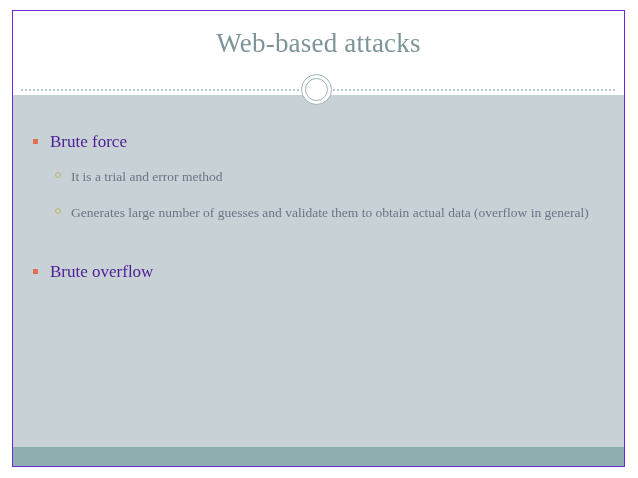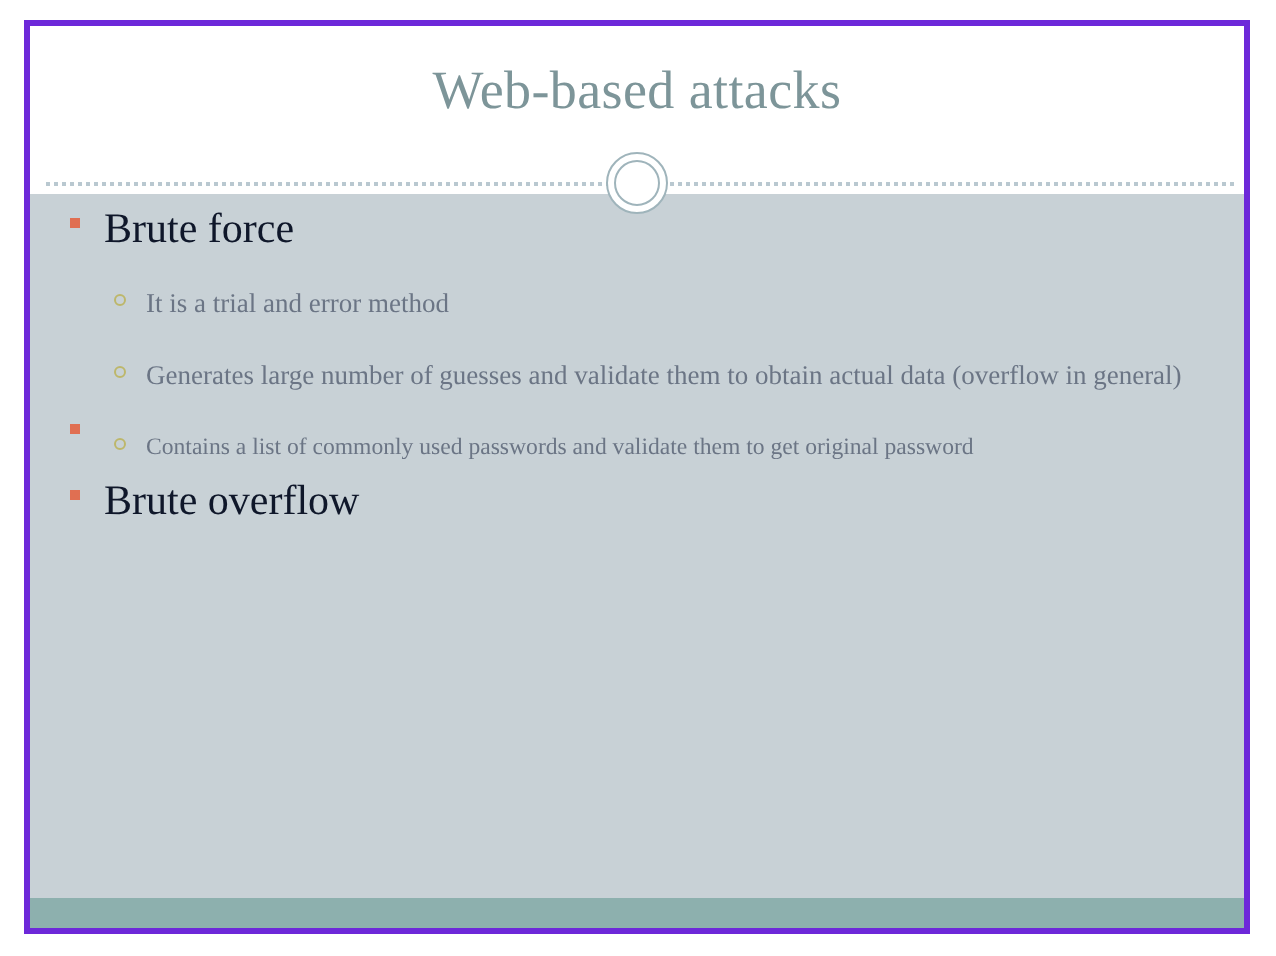--- a/index.html
+++ b/index.html
@@ -14,21 +14,21 @@
     font-family: "Liberation Serif", "DejaVu Serif", serif;
   }
 
   .slide {
     position: absolute;
     left: 12px;
     top: 10px;
     width: 613px;
     height: 457px;
     box-sizing: border-box;
-    border: 3px solid #6d28d9;
+    border: 1px solid #6d28d9;
     background: #ffffff;
     overflow: hidden;
   }
 
   
   .title-zone {
     position: absolute;
     left: 0;
     top: 0;
     width: 100%;
@@ -99,23 +99,23 @@
     top: 0;
     width: 100%;
     padding: 0;
     margin: 0;
     list-style: none;
   }
 
   .lvl1 {
     position: relative;
     padding-left: 37px;
-    margin-top: 4px;
-    font-size: 21px;
-    color: #0f172a;
+    margin-top: 36px;
+    font-size: 17px;
+    color: #4c1d95;
     line-height: 1.25;
   }
   .lvl1 .marker-sq {
     position: absolute;
     left: 20px;
     top: 8px;
     width: 5px;
     height: 5px;
     background: #e06f52;
   }
@@ -178,23 +178,19 @@
         <li class="lvl1"><span class="marker-sq"></span><span class="txt">Brute force</span></li>
         <li class="lvl2">
           <span class="marker-ring"></span>
           <span class="txt">It is a trial and error method</span>
         </li>
         <li class="lvl2">
           <span class="marker-ring"></span>
           <span class="txt">Generates large number of guesses and validate them to obtain actual data (overflow in general)</span>
         </li>
         <li class="lvl1"><span class="marker-sq"></span></li>
-        <li class="lvl2 small">
-          <span class="marker-ring"></span>
-          <span class="txt">Contains a list of commonly used passwords and validate them to get original password</span>
-        </li>
         <li class="lvl1"><span class="marker-sq"></span><span class="txt">Brute overflow</span></li>
       </ul>
   </div>
 
   <div class="footer-bar"></div>
 
 </div>
 
 </body></html>

